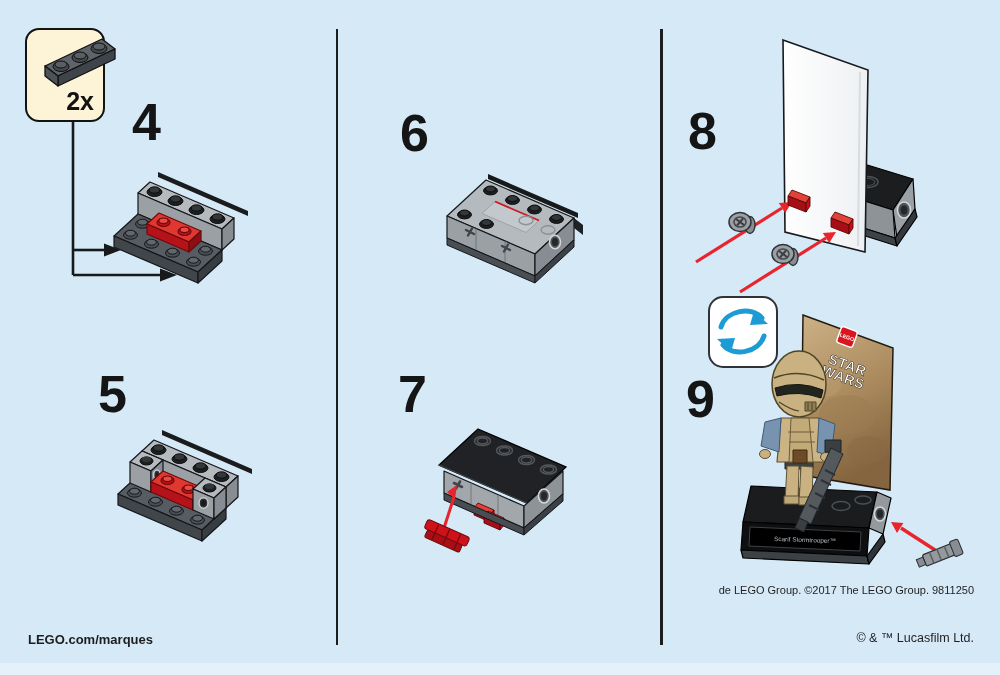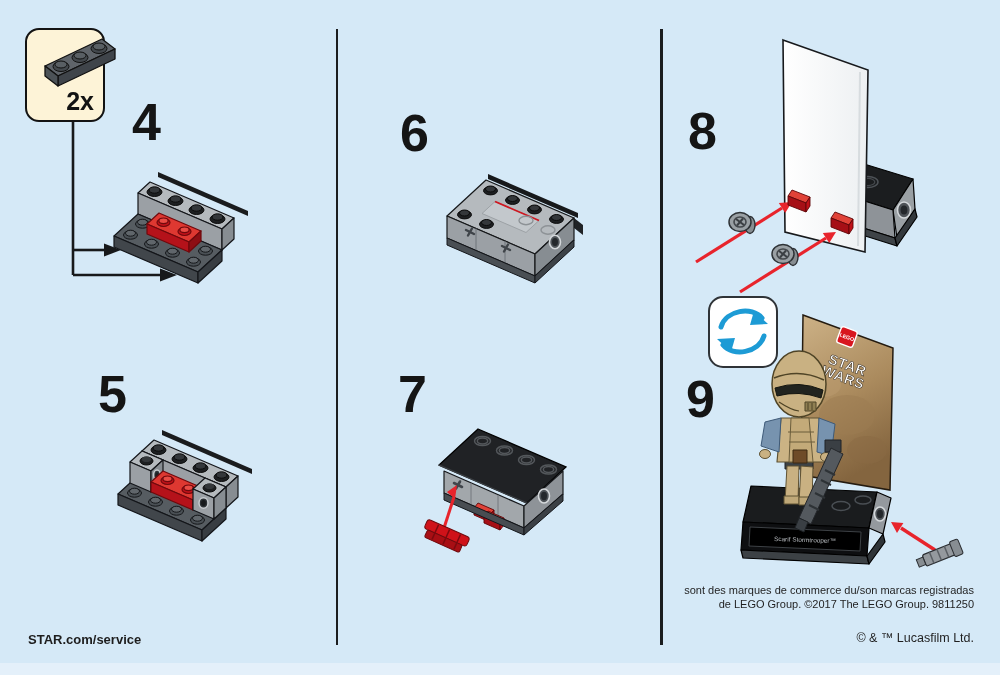--- a/index.html
+++ b/index.html
@@ -434,20 +434,19 @@
     <g transform="translate(246,264) rotate(-22)">
       <rect x="-18" y="-6" width="36" height="12" rx="2" fill="#94999e" stroke="#2b2e32" stroke-width="1.2"></rect>
       <rect x="12" y="-8" width="9" height="16" rx="2" fill="#878d92" stroke="#2b2e32"></rect>
       <rect x="-25" y="-4" width="7" height="8" fill="#878d92" stroke="#2b2e32"></rect>
       <line x1="-10" y1="-6" x2="-10" y2="6" stroke="#5a5f64" stroke-width="1.5"></line>
       <line x1="-2" y1="-6" x2="-2" y2="6" stroke="#5a5f64" stroke-width="1.5"></line>
       <line x1="6" y1="-6" x2="6" y2="6" stroke="#5a5f64" stroke-width="1.5"></line>
     </g>
   </svg>
 
-  <div class="footer-left">STAR.com/service</div>
+  <div class="footer-left">LEGO.com/marques</div>
   <div class="legal">
-    <div>sont des marques de commerce du/son marcas registradas</div>
     <div>de LEGO Group. ©2017 The LEGO Group. 9811250</div>
   </div>
   <div class="footer-right">© &amp; ™ Lucasfilm Ltd.</div>
 
 </div>
 
 </body></html>

